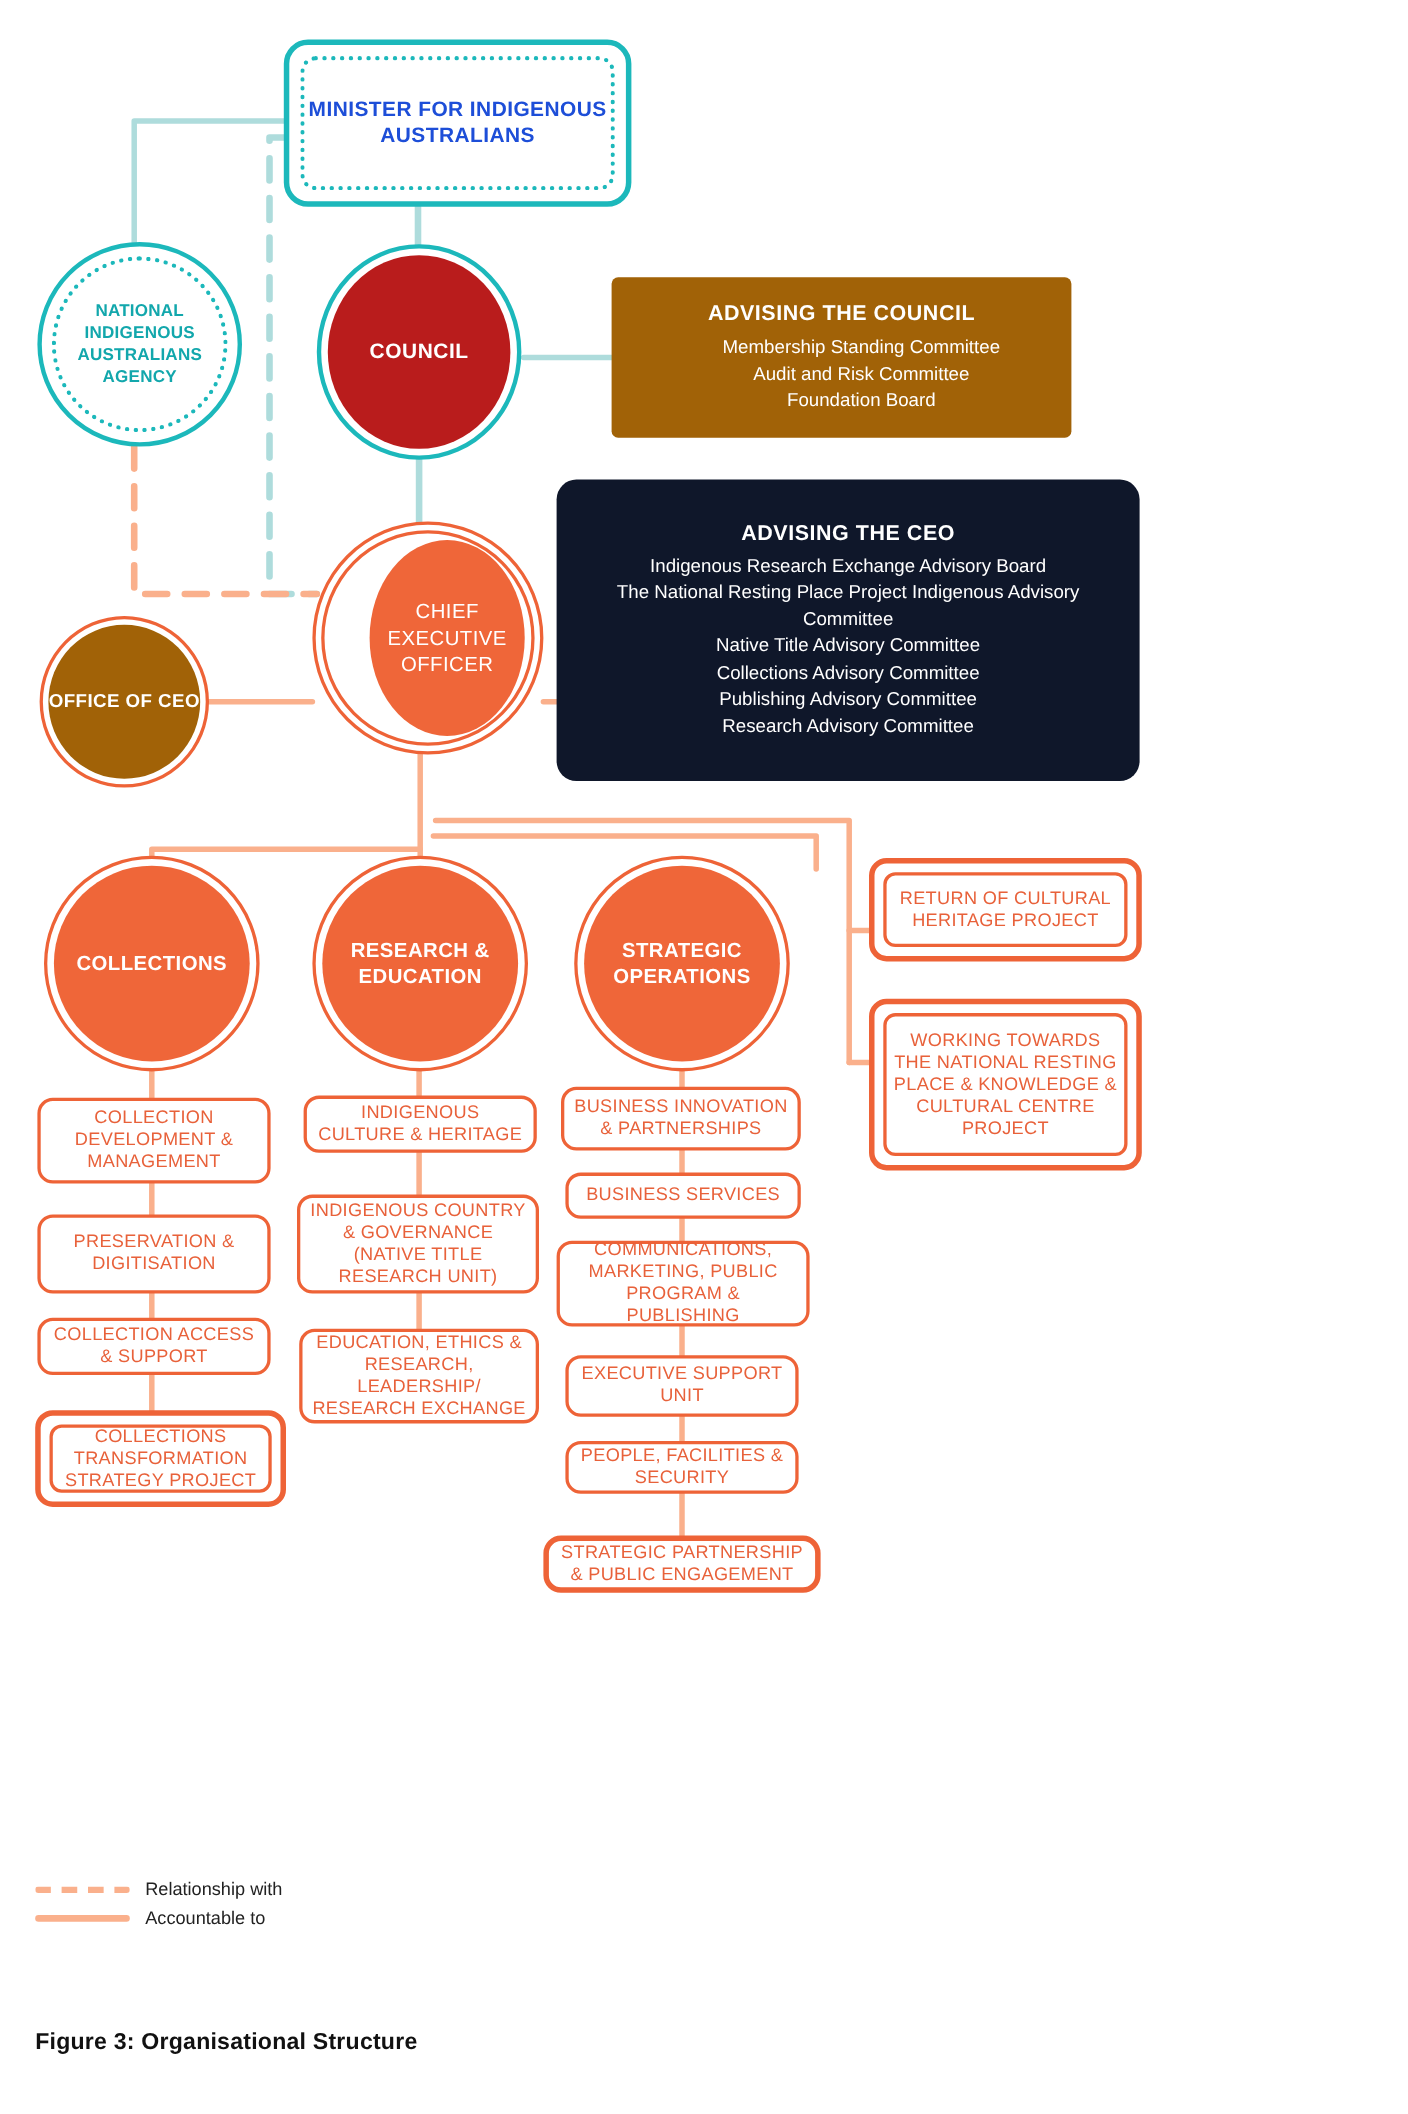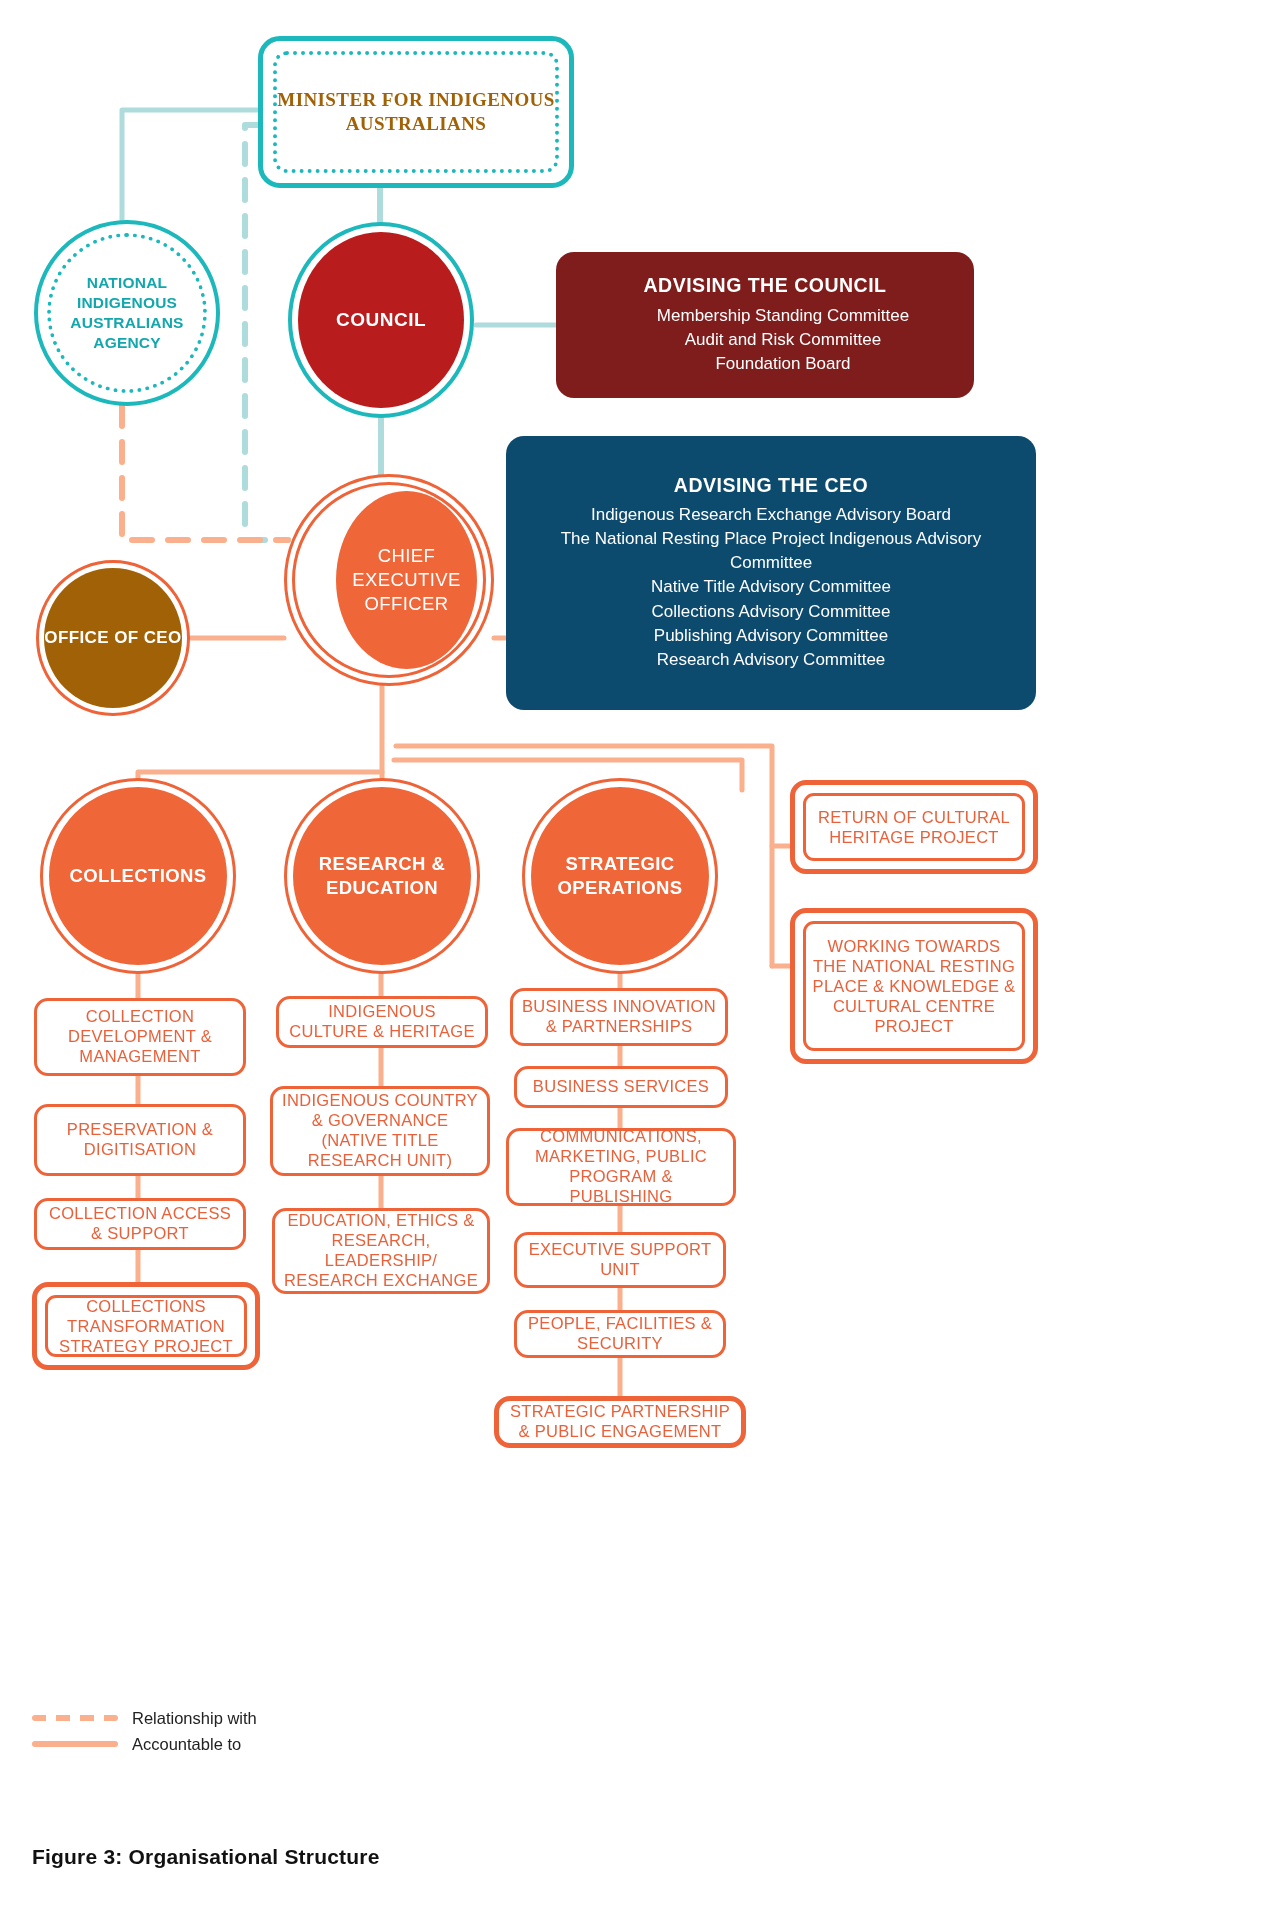--- a/index.html
+++ b/index.html
@@ -25,26 +25,25 @@
     border: 5px solid #1CB8BB;
     border-radius: 22px;
     background: #fff;
     padding: 10px;
   }
   .minister-inner {
     width: 100%; height: 100%;
     border: 4px dotted #1CB8BB;
     border-radius: 14px;
     display: flex; align-items: center; justify-content: center;
-    color: #a16207;
+    color: #1d4ed8;
     font-weight: bold;
     font-size: 19px;
     letter-spacing: .4px;
     line-height: 1.28;
-    font-family: Liberation Serif, serif;
   }
 
   .niaa-outer {
     left: 34px; top: 220px; width: 186px; height: 186px;
     border: 4px solid #1CB8BB;
     border-radius: 50%;
     background: #fff;
     padding: 9px;
   }
   .niaa-inner {
@@ -66,22 +65,22 @@
   .council-core {
     width: 100%; height: 100%;
     background: #b91c1c;
     border-radius: 50%;
     display: flex; align-items: center; justify-content: center;
     color: #fff; font-weight: bold; font-size: 19px; letter-spacing: .5px; text-align: center;
   }
 
   .advising-council {
     left: 556px; top: 252px; width: 418px; height: 146px;
-    background: #7f1d1d;
-    border-radius: 18px;
+    background: #a16207;
+    border-radius: 6px;
     flex-direction: column;
     padding: 12px 3px;
     color: #fff;
   }
   .adv-title { font-weight: bold; font-size: 19.5px; letter-spacing: .5px; margin-bottom: 7px; }
   .adv-line { font-size: 17px; line-height: 1.42; font-weight: 300; margin-left: 36px; }
 
   
   .ceo-ring2 {
     left: 284px; top: 474px; width: 210px; height: 212px;
@@ -116,21 +115,21 @@
   .office-core {
     width: 100%; height: 100%;
     background: #a16207;
     border-radius: 50%;
     display: flex; align-items: center; justify-content: center;
     color: #fff; font-weight: bold; font-size: 17px; line-height: 1.3; letter-spacing: .4px;
   }
 
   .advising-ceo {
     left: 506px; top: 436px; width: 530px; height: 274px;
-    background: #0c4a6e;
+    background: #0f172a;
     border-radius: 18px;
     flex-direction: column;
     padding: 28px 16px;
     color: #fff;
   }
   .advceo-title { font-weight: bold; font-size: 19.5px; letter-spacing: .5px; margin-bottom: 6px; }
   .advceo-line { font-size: 17px; line-height: 1.42; font-weight: 300; }
 
   .div-circle {
     border: 3px solid #EE6337;

